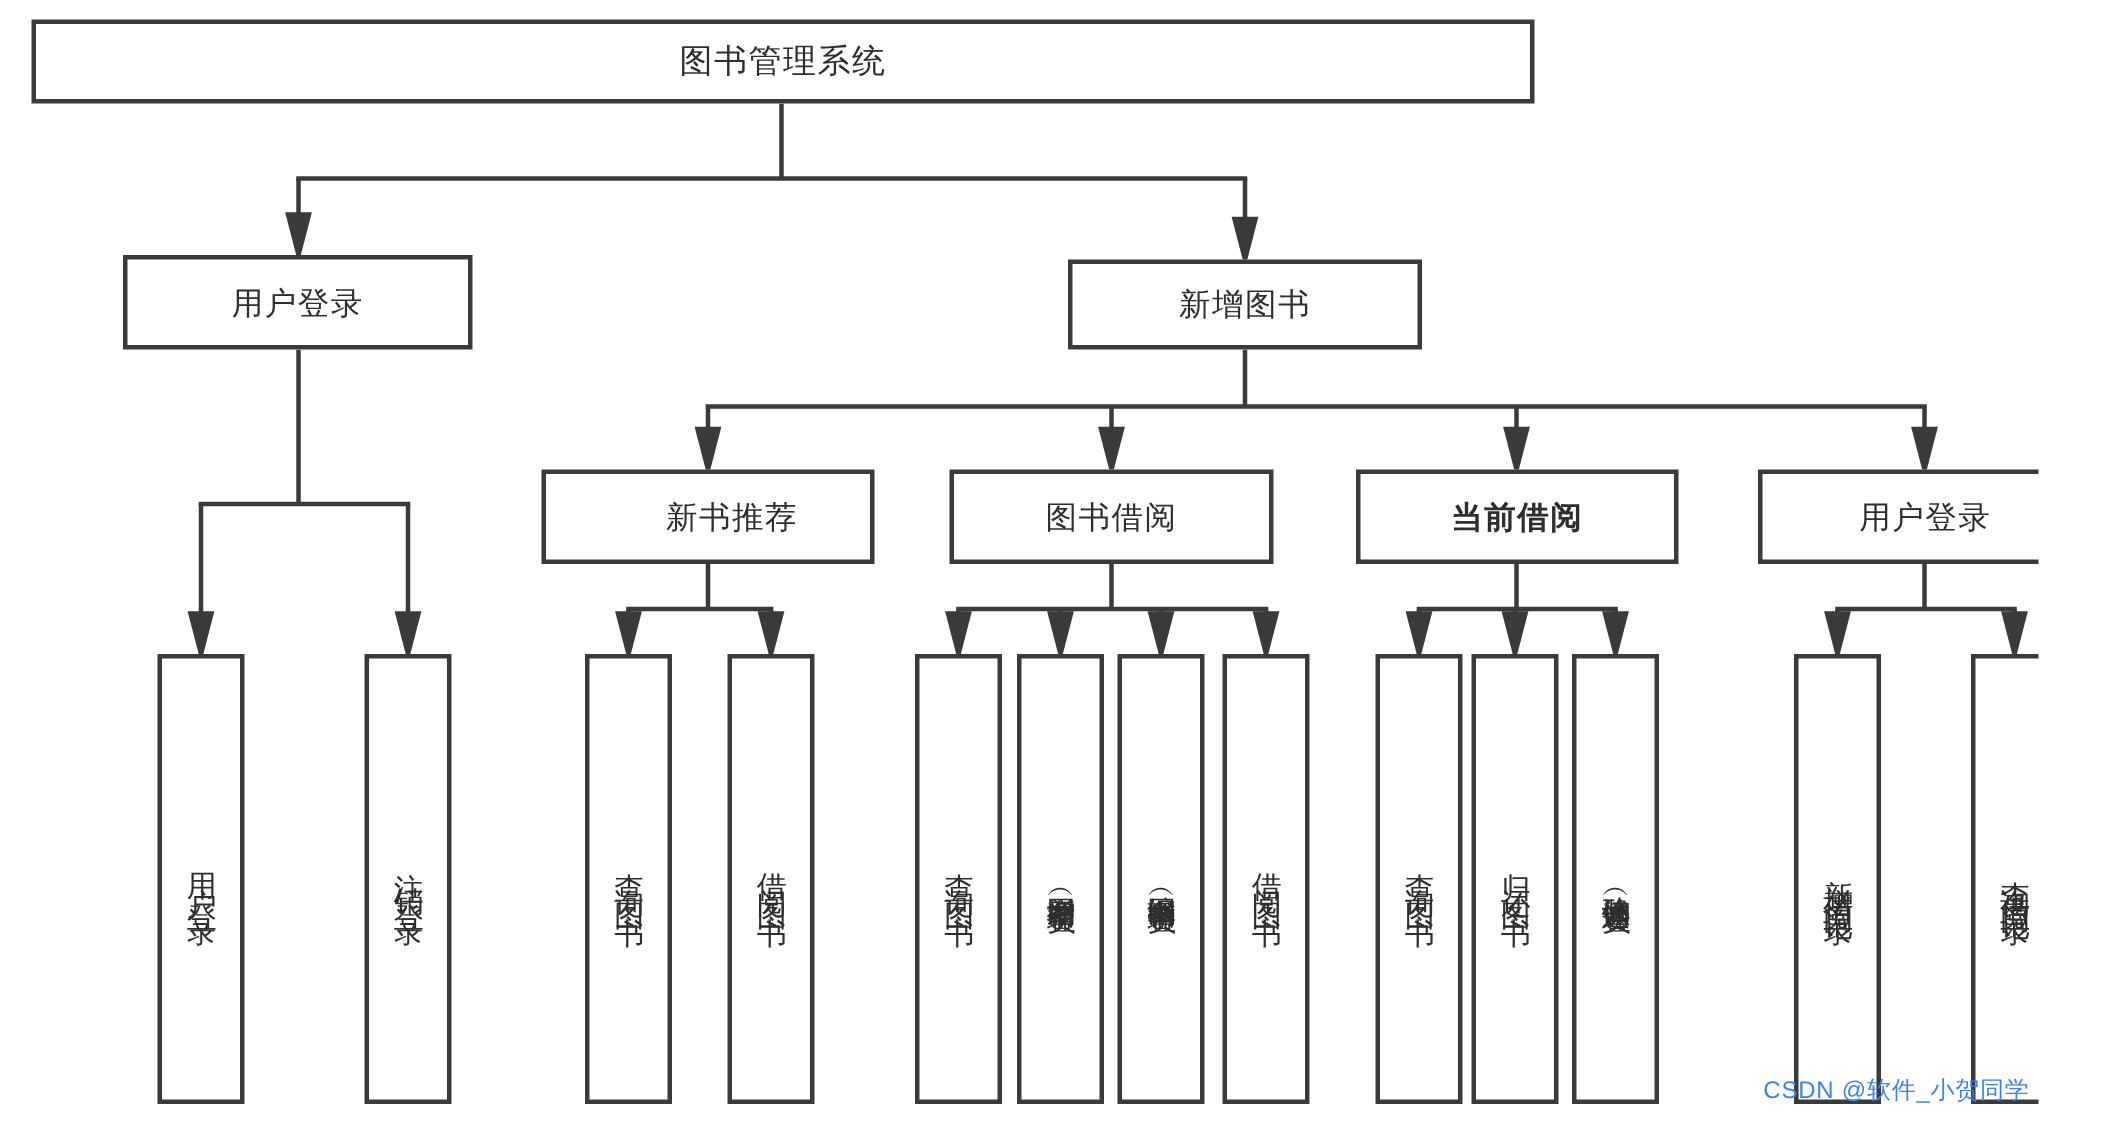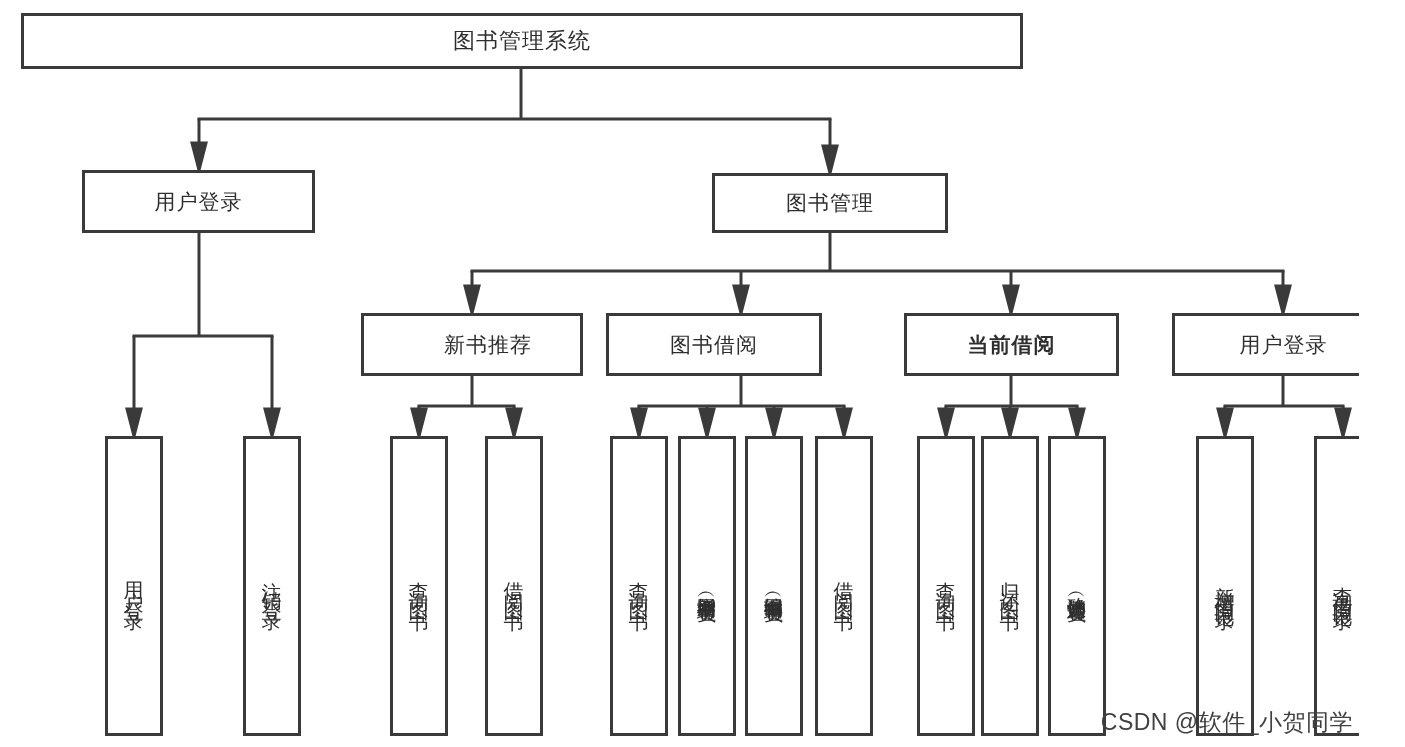--- a/index.html
+++ b/index.html
@@ -59,22 +59,22 @@
     letter-spacing: 5px;
   }
   .v-label.s10 {
     letter-spacing: 1px;
     font-size: 19px;
   }
   .watermark {
     position: absolute;
     right: 6px;
     bottom: 9px;
-    font-size: 23px;
-    color: #404040;
+    font-size: 16px;
+    color: #3b82f6;
     letter-spacing: 0.5px;
     white-space: nowrap;
     z-index: 5;
   }
 </style>
 </head>
 <body>
 
 <div id="stage">
 
@@ -143,27 +143,27 @@
   </svg>
 
   <div class="node root-box" style="left:21px; top:13px; width:1002px; height:56px;">
     <span class="h-label">图书管理系统</span>
   </div>
 
   <div class="node" style="left:82px; top:170px; width:233px; height:63px;">
     <span class="h-label">用户登录</span>
   </div>
   <div class="node" style="left:712px; top:173px; width:236px; height:60px;">
-    <span class="h-label">图书管理</span>
+    <span class="h-label">新增图书</span>
   </div>
 
   <div class="node" style="left:361px; top:313px; width:222px; height:63px;padding-left:32px;">
     <span class="h-label">新书推荐</span>
   </div>
-  <div class="node" style="left:606px; top:313px; width:216px; height:63px;">
+  <div class="node" style="left:633px; top:313px; width:216px; height:63px;">
     <span class="h-label">图书借阅</span>
   </div>
   <div class="node" style="left:904px; top:313px; width:215px; height:63px;font-weight:bold;">
     <span class="h-label">当前借阅</span>
   </div>
   <div class="node" style="left:1172px; top:313px; width:223px; height:63px;">
     <span class="h-label">用户登录</span>
   </div>
 
   <div class="node leaf" style="left:105px;">

